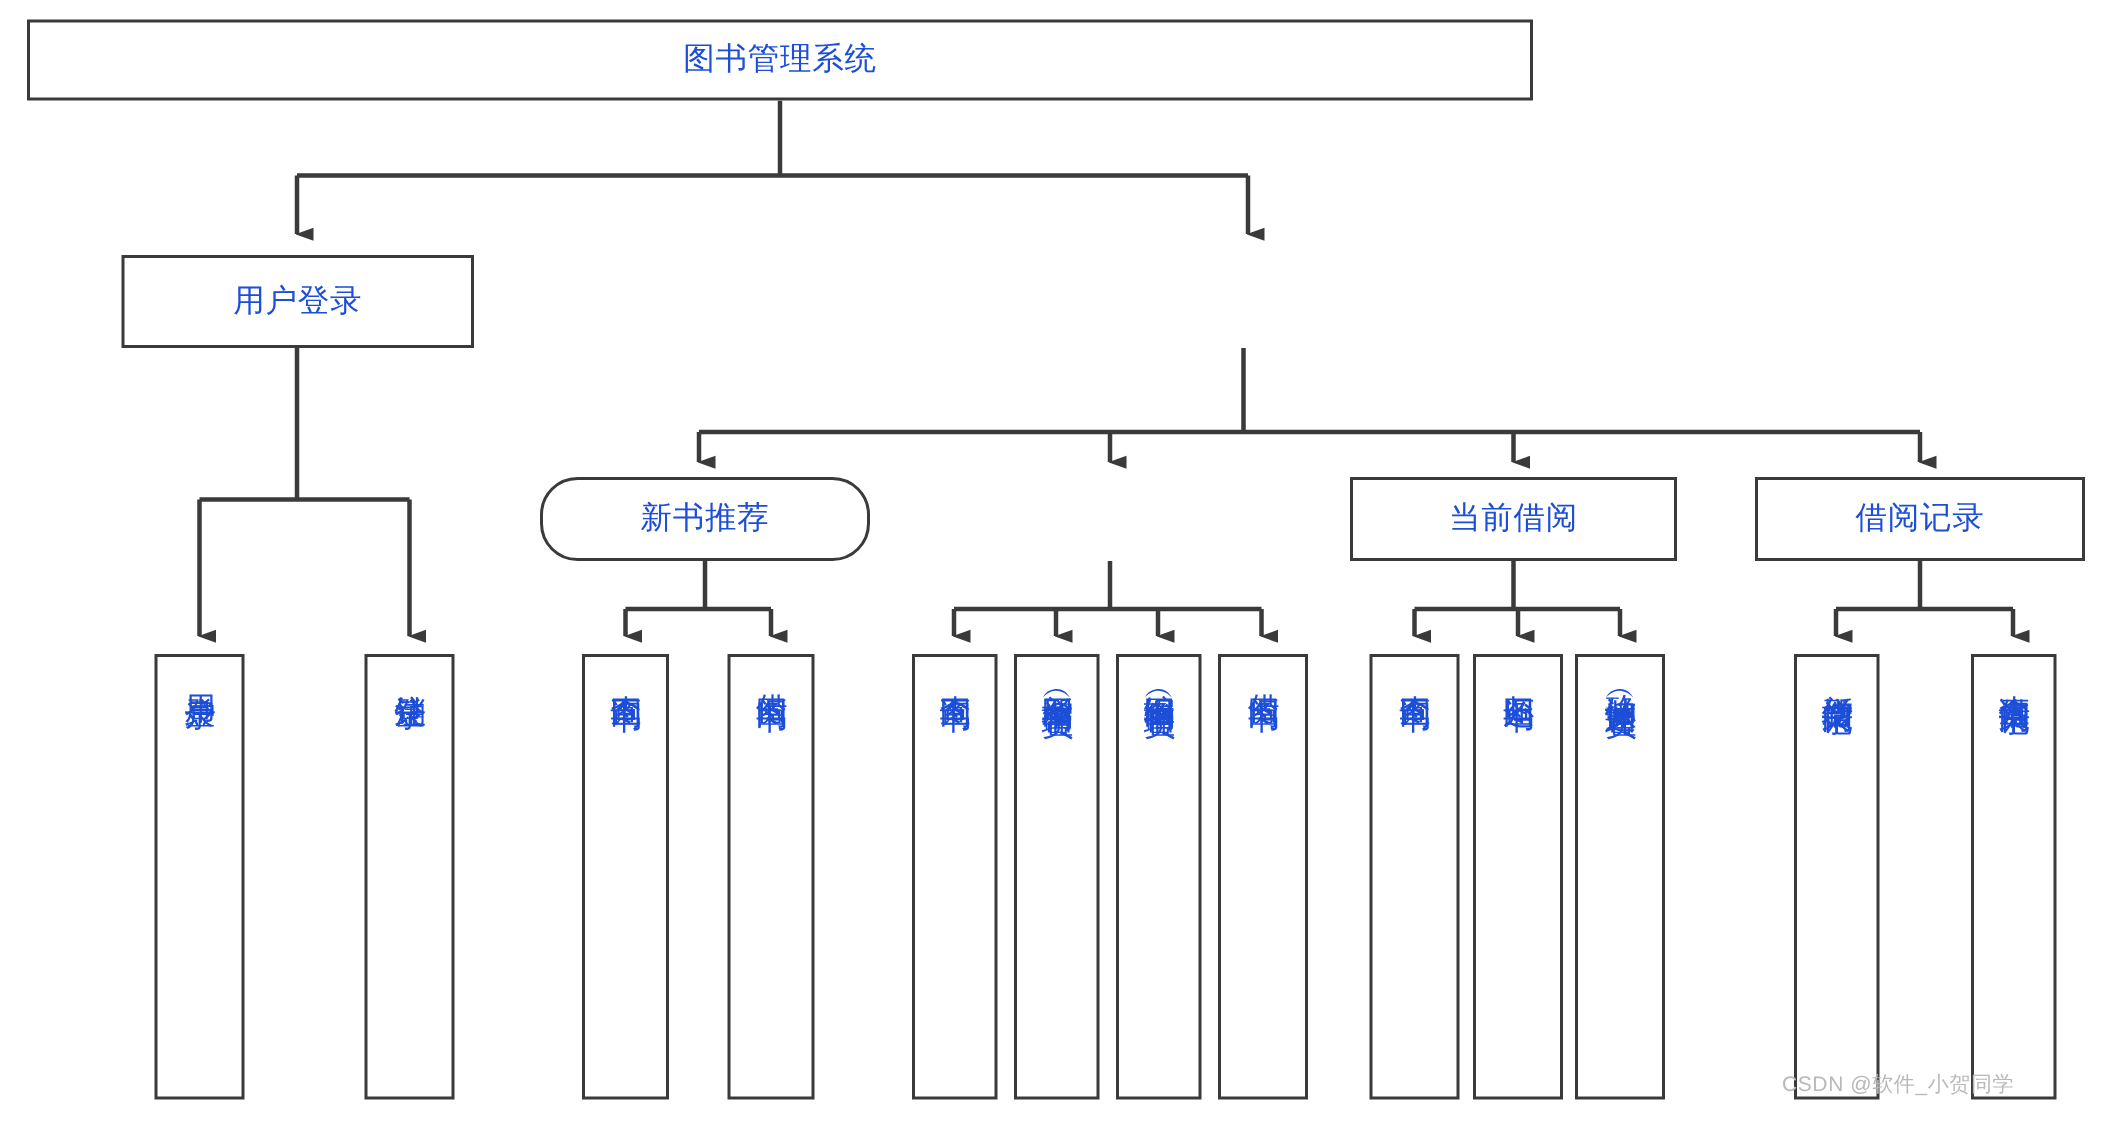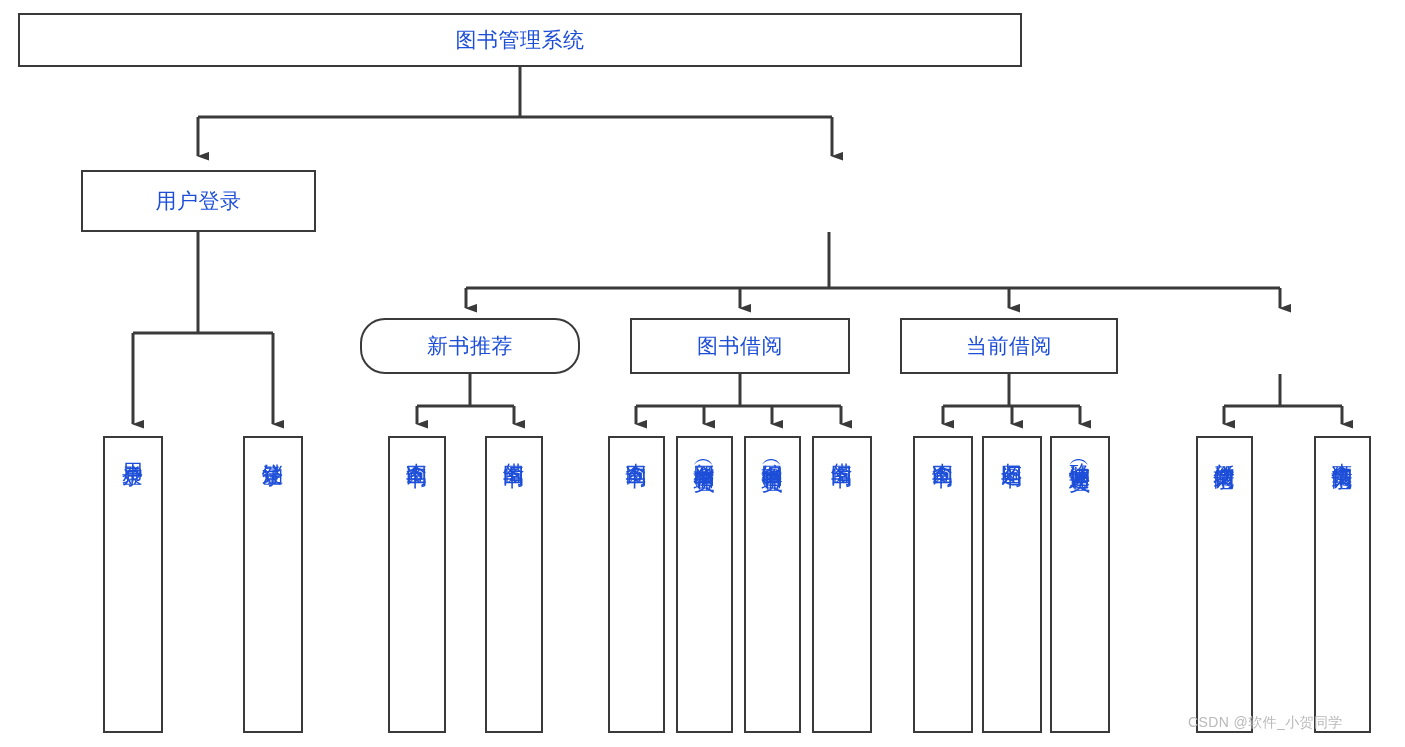--- a/index.html
+++ b/index.html
@@ -133,25 +133,25 @@
     <span class="label">图书管理系统</span>
   </div>
 
   <div class="node horiz" style="left:81px; top:170px; width:235px; height:62px;">
     <span class="label">用户登录</span>
   </div>
 
   <div class="node horiz" style="left:360px; top:318px; width:220px; height:56px;border-radius:25px;">
     <span class="label">新书推荐</span>
   </div>
-  <div class="node horiz" style="left:630px; top:318px; width:220px; height:56px;">
-    <span class="label">图书借阅</span>
-  </div>
   <div class="node horiz" style="left:900px; top:318px; width:218px; height:56px;">
     <span class="label">当前借阅</span>
+  </div>
+  <div class="node horiz" style="left:1170px; top:318px; width:220px; height:56px;">
+    <span class="label">借阅记录</span>
   </div>
 
   <div class="node leaf" style="left:103px; top:436px; width:60px; height:297px;">
     <span class="label">用户登录</span>
   </div>
   <div class="node leaf" style="left:243px; top:436px; width:60px; height:297px;">
     <span class="label">注销登录</span>
   </div>
 
   <div class="node leaf" style="left:388px; top:436px; width:58px; height:297px;">

